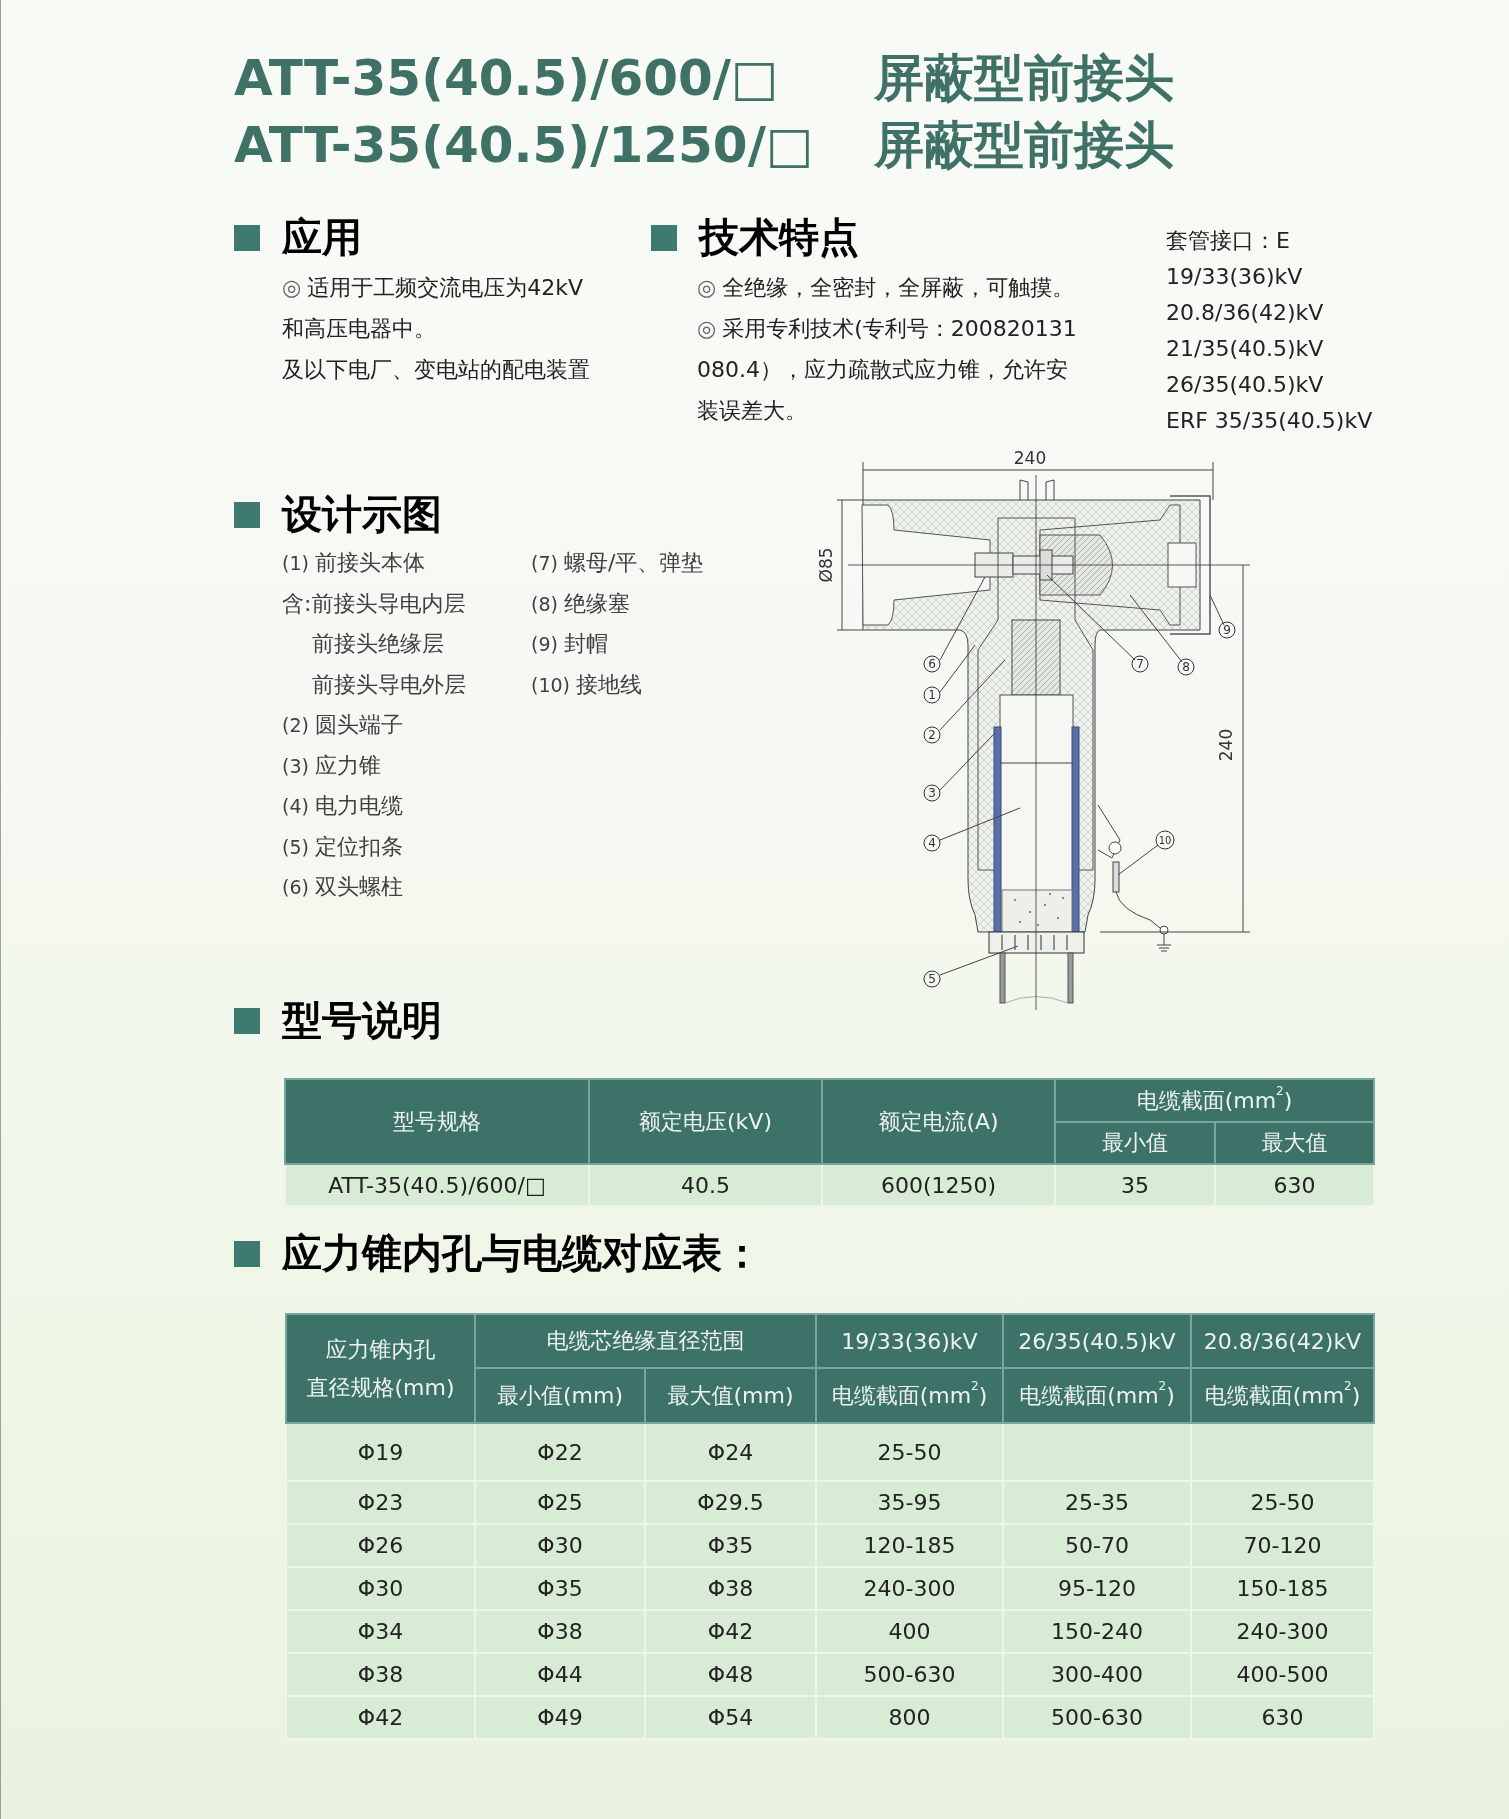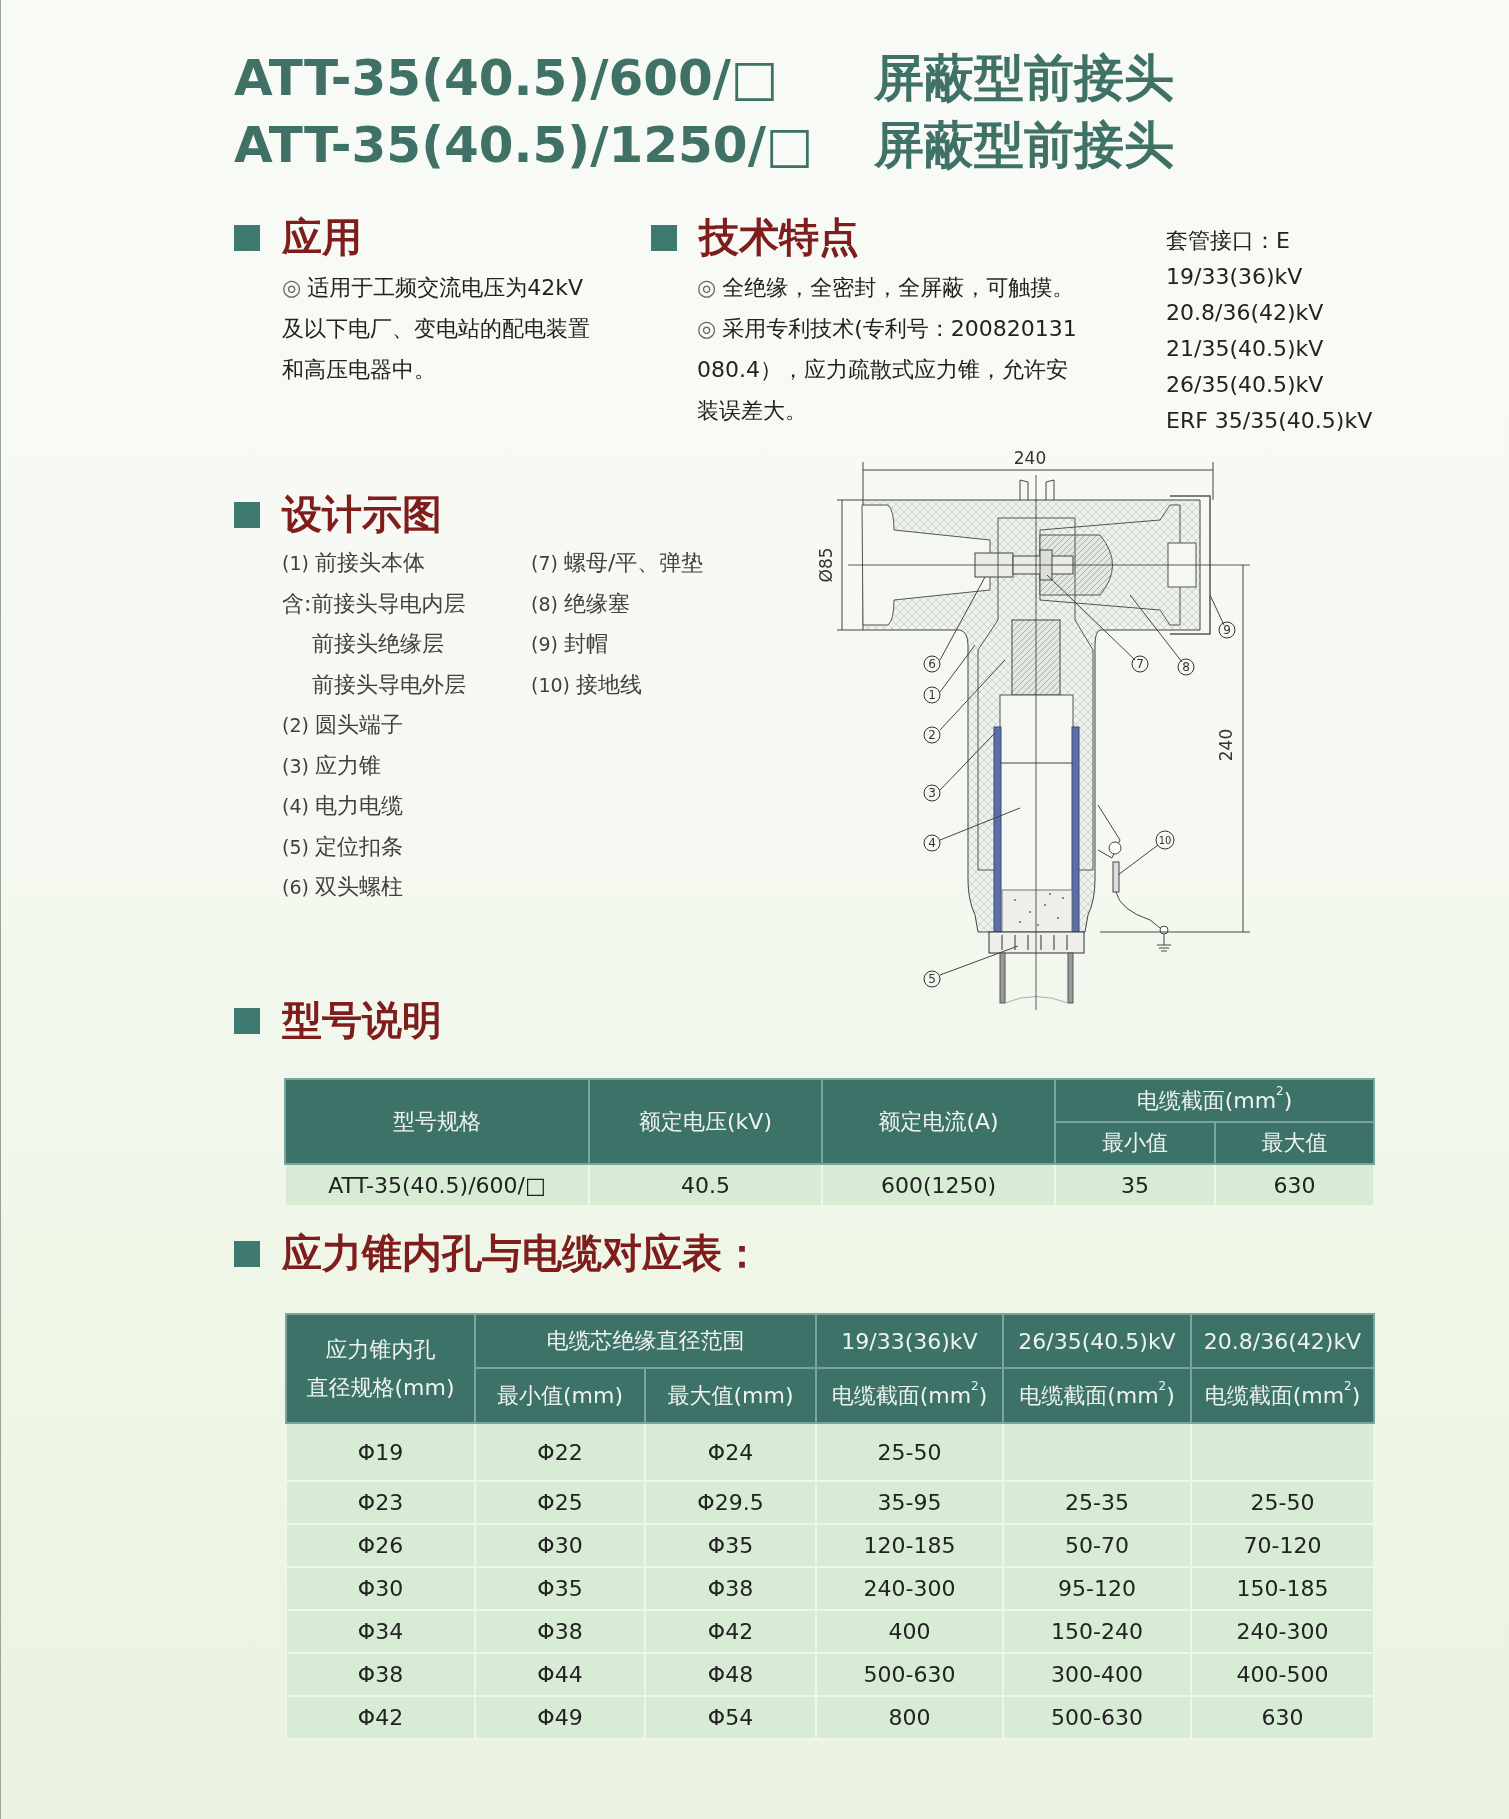--- a/index.html
+++ b/index.html
@@ -13,21 +13,21 @@
   .title {
     position:absolute; left:234px; font-weight:bold; color:#3f7166;
     font-size:50px; letter-spacing:0px; white-space:nowrap; line-height:60px;
   }
   .title .model { display:inline-block; width:640px; }
   .title .name { display:inline-block;font-family:Liberation Mono, monospace; }
   .section-head {
     position:absolute; display:flex; align-items:center; white-space:nowrap;
   }
   .section-head .sq { width:26px; height:26px; background:#3f7a70; margin-right:22px; }
-  .section-head .txt { font-size:40px; font-weight:bold; color:#7f1d1d; }
+  .section-head .txt { font-size:40px; font-weight:bold; color:#000000; }
   .para { position:absolute; font-size:22px; line-height:41px; color:#222; white-space:nowrap; }
   .para .mark { color:#666; margin-right:6px; }
   .bushing { position:absolute; left:1166px; top:223px; font-size:22px; line-height:36px; color:#222; }
   .bushing .hdr { font-weight:normal; }
   .legend { position:absolute; font-size:22px; line-height:40.5px; color:#404040; white-space:nowrap; }
   .legend .num { font-size:19px; margin-right:6px; }
   .legend .indent { padding-left:30px; }
   table.spec { position:absolute; border-collapse:collapse; table-layout:fixed;margin-top:24px; }
   table.spec th { background:#3d7269; color:#eef3ee; font-weight:normal; font-size:22px; border:2px solid #7aa59c; text-align:center; padding:0; }
   table.spec td { background:#d8ecd5; color:#222; font-size:22px; text-align:center; border:2px solid #eef6ea; padding:0; }
@@ -45,22 +45,22 @@
 <div class="title" style="top:115px;">
   <span class="model">ATT-35(40.5)/1250/□</span><span class="name">屏蔽型前接头</span>
 </div>
 
 <div class="section-head" style="left:234px; top:210px;">
   <div class="sq"></div>
   <div class="txt">应用</div>
 </div>
 <div class="para" style="left:282px; top:267px;">
   <div><span class="mark">◎</span><span>适用于工频交流电压为42kV</span></div>
+  <div>和高压电器中。</div>
   <div>及以下电厂、变电站的配电装置</div>
-  <div>和高压电器中。</div>
 </div>
 
 <div class="section-head" style="left:651px; top:210px;">
   <div class="sq"></div>
   <div class="txt">技术特点</div>
 </div>
 <div class="para" style="left:697px; top:267px;">
   <div><span class="mark">◎</span><span>全绝缘，全密封，全屏蔽，可触摸。</span></div>
   <div><span class="mark">◎</span><span>采用专利技术(专利号：200820131</span></div>
   <div>080.4），应力疏散式应力锥，允许安</div>

